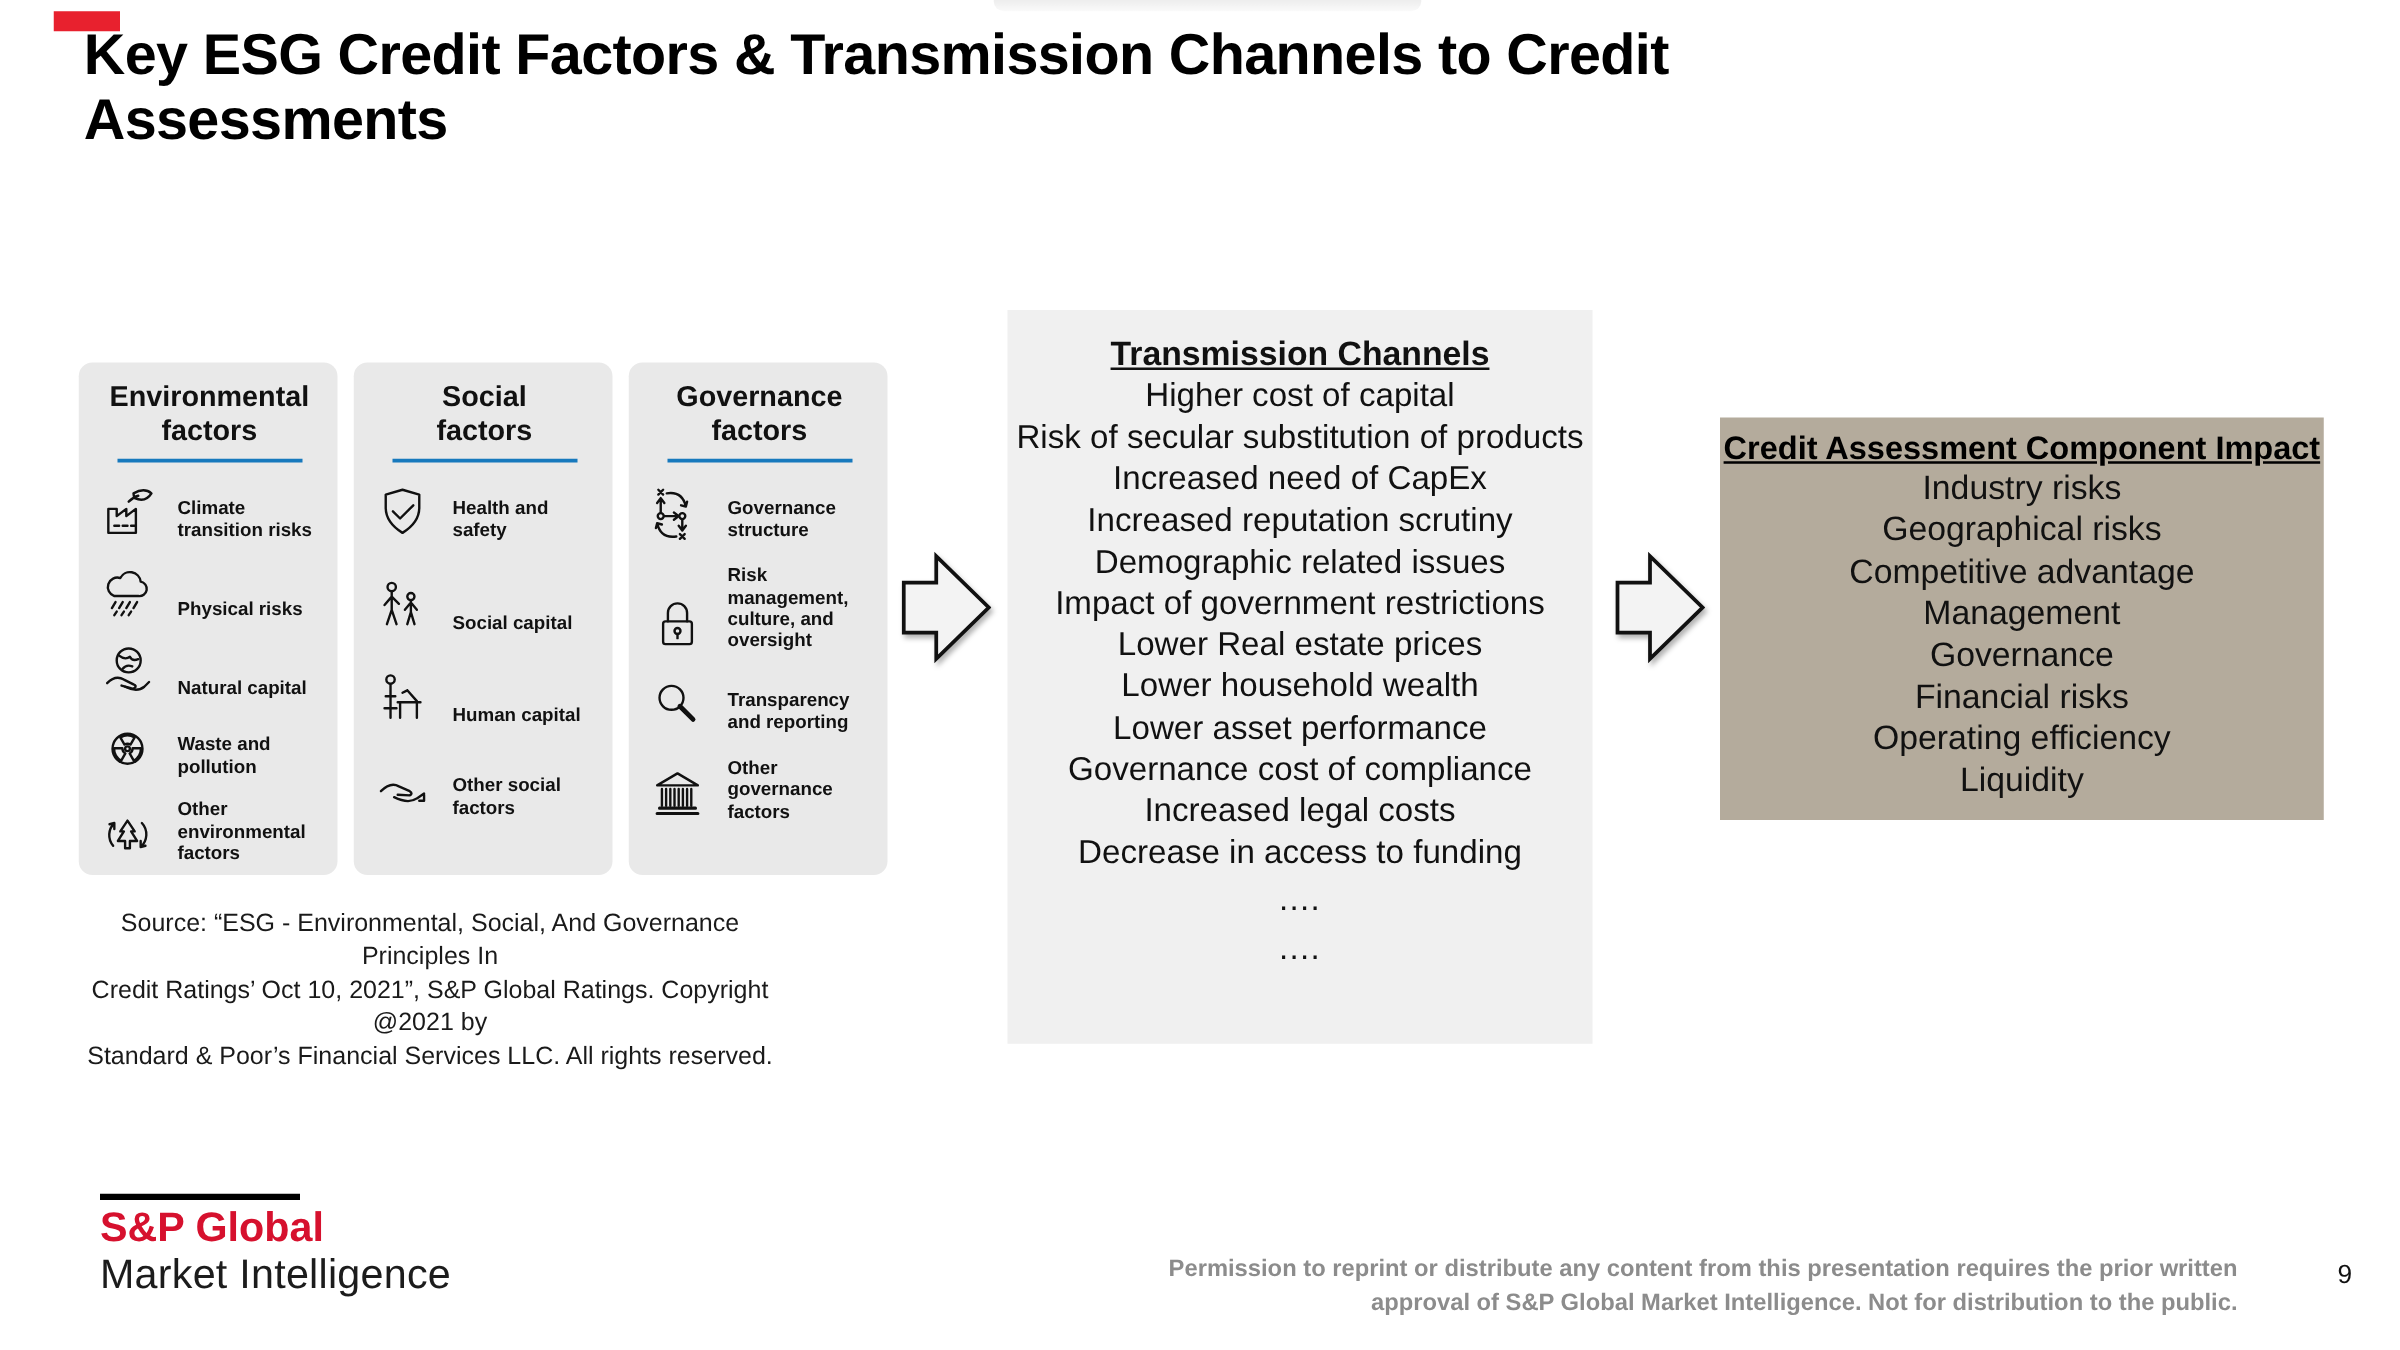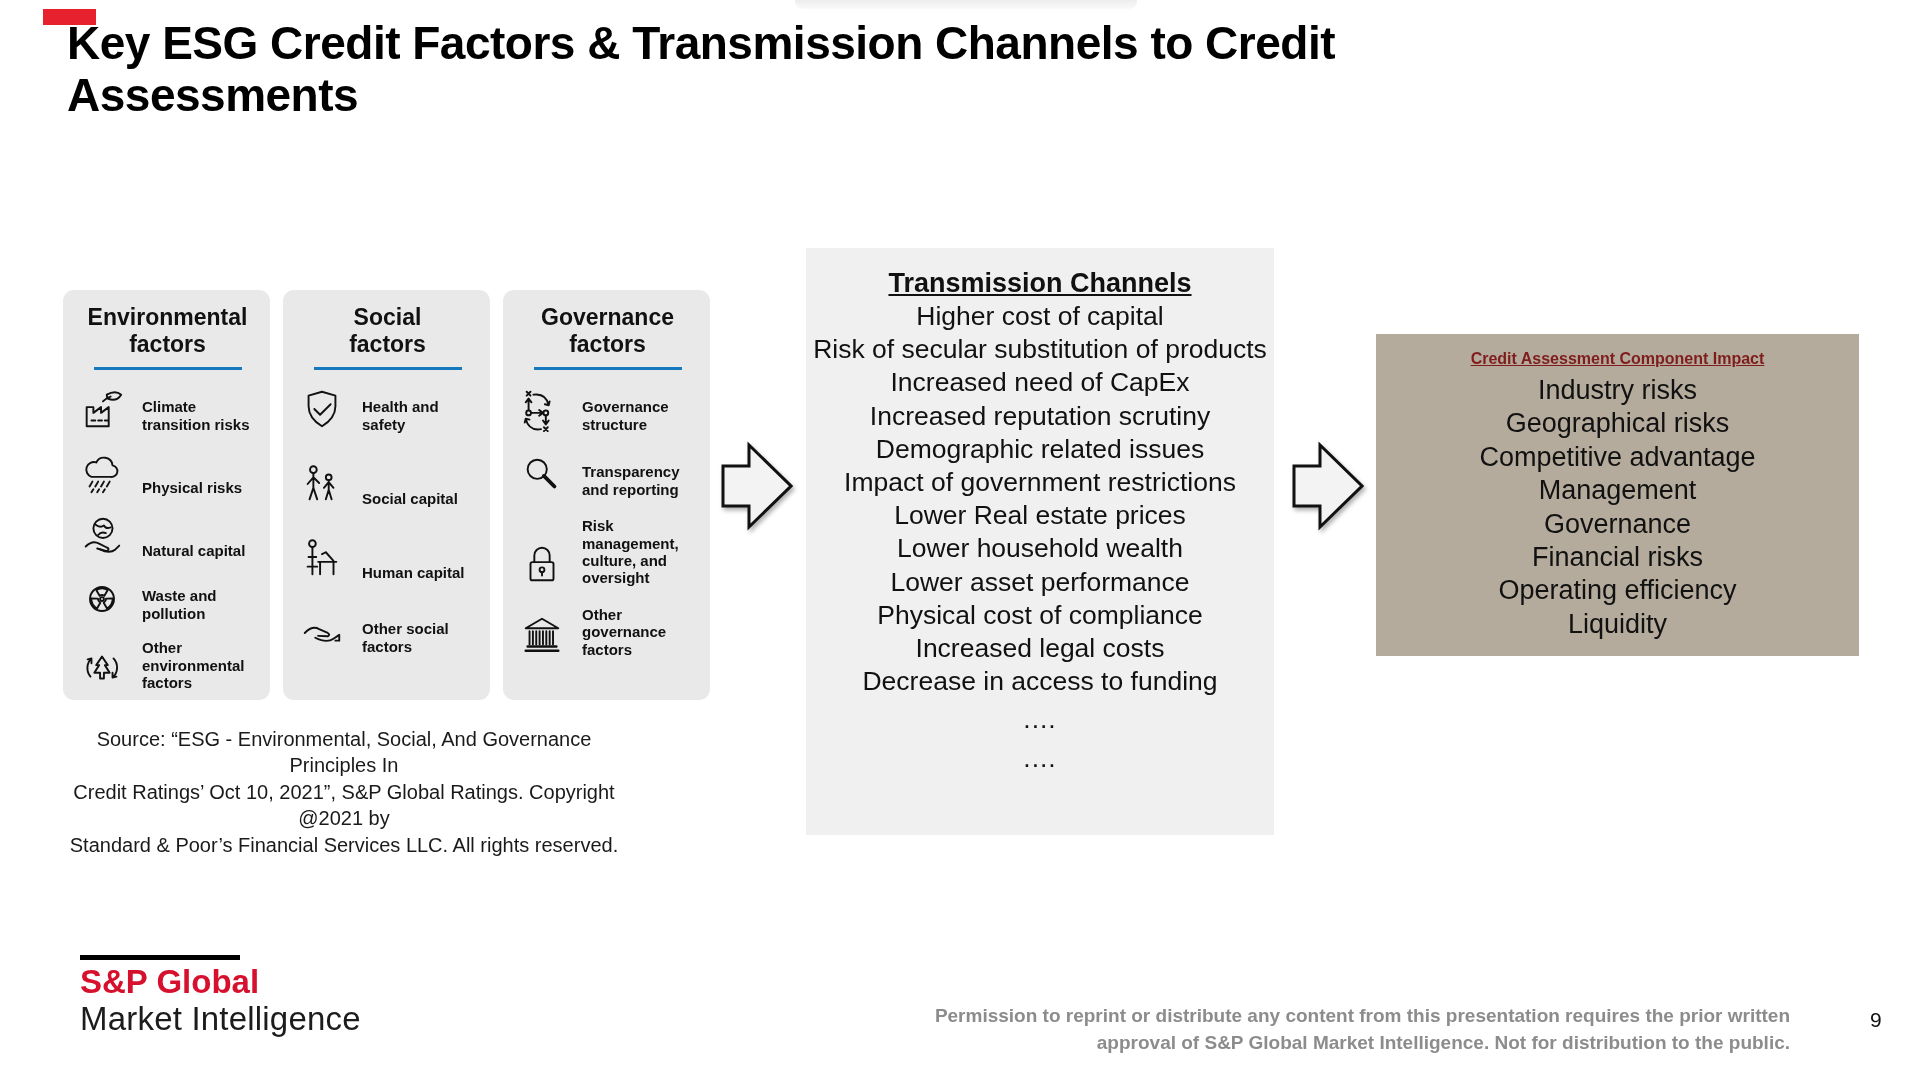--- a/index.html
+++ b/index.html
@@ -38,21 +38,21 @@
   
   .trans-panel { position:absolute; left:806px; top:248px; width:468px; height:587px;
     background:#f0f0f0; text-align:center; padding-top:19px; }
   .trans-title { font-size:27px; font-weight:700; text-decoration:underline; line-height:33px; color:#111; }
   .trans-item { font-size:26.5px; line-height:33.2px; color:#111; }
   .trans-item.dots { margin-top:5px; letter-spacing:1px; }
 
   
   .credit-panel { position:absolute; left:1376px; top:334px; width:483px; height:322px;
     text-align:center; padding-top:9px; }
-  .credit-title { font-size:16px; font-weight:700; text-decoration:underline; line-height:31px; color:#7f1d1d; }
+  .credit-title { font-size:26px; font-weight:700; text-decoration:underline; line-height:31px; color:#000000; }
   .credit-item { font-size:27px; line-height:33.4px; color:#111; }
 
   .source-note { position:absolute; left:64px; top:726px; width:560px;
     font-size:20px; line-height:1.32; color:#1a1a1a;text-align:center; }
 
   
   .logo { position:absolute; left:80px; top:955px; }
   .logo-bar { width:160px; height:5px; background:#000; margin-bottom:5px; }
   .logo-brand { font-size:33px; font-weight:700; line-height:1.06; }
   .logo-division { font-size:33px; font-weight:400; color:#1c1c1c; line-height:1.14; letter-spacing:0.2px; }
@@ -233,43 +233,43 @@
         </svg>
     </span>
     <span class="factor-label pre">Governance
 structure</span>
   </div>
 
   <div class="factor-item">
     <span class="factor-icon">
       <svg viewBox="0 0 48 48">
           <g class="ic">
-        <circle cx="19" cy="18" r="10"></circle>
-        <path d="M26 25 l11 11" stroke-width="4"></path>
-      </g>
-        </svg>
-    </span>
-    <span class="factor-label pre">Transparency
-and reporting</span>
-  </div>
-
-  <div class="factor-item">
-    <span class="factor-icon">
-      <svg viewBox="0 0 48 48">
-          <g class="ic">
         <path d="M16 22 v-7 a8 8 0 0 1 16 0 v7"></path>
         <rect x="12" y="22" width="24" height="19" rx="2"></rect>
         <circle cx="24" cy="30" r="2.5"></circle>
         <path d="M24 32.5 V36"></path>
       </g>
         </svg>
     </span>
     <span class="factor-label pre">Risk management,
 culture, and
 oversight</span>
+  </div>
+
+  <div class="factor-item">
+    <span class="factor-icon">
+      <svg viewBox="0 0 48 48">
+          <g class="ic">
+        <circle cx="19" cy="18" r="10"></circle>
+        <path d="M26 25 l11 11" stroke-width="4"></path>
+      </g>
+        </svg>
+    </span>
+    <span class="factor-label pre">Transparency
+and reporting</span>
   </div>
 
   <div class="factor-item">
     <span class="factor-icon">
       <svg viewBox="0 0 48 48">
           <g class="ic">
         <path d="M7 17 L24 7 l17 10 z"></path>
         <path d="M11 20 v14 M14.5 20 v14 M18 20 v14 M21.5 20 v14 M25 20 v14 M28.5 20 v14 M32 20 v14 M35.5 20 v14"></path>
         <path d="M9 36 h30 M7 40.5 h34" stroke-width="2.6"></path>
       </g>
@@ -291,21 +291,21 @@
   <div class="trans-title">Transmission Channels</div>
   <div class="trans-item">Higher cost of capital</div>
   <div class="trans-item">Risk of secular substitution of products</div>
   <div class="trans-item">Increased need of CapEx</div>
   <div class="trans-item">Increased reputation scrutiny</div>
   <div class="trans-item">Demographic related issues</div>
   <div class="trans-item">Impact of government restrictions</div>
   <div class="trans-item">Lower Real estate prices</div>
   <div class="trans-item">Lower household wealth</div>
   <div class="trans-item">Lower asset performance</div>
-  <div class="trans-item">Physical cost of compliance</div>
+  <div class="trans-item">Governance cost of compliance</div>
   <div class="trans-item">Increased legal costs</div>
   <div class="trans-item">Decrease in access to funding</div>
   <div class="trans-item dots">....</div>
   <div class="trans-item dots">....</div>
 </div>
 
 <div class="credit-panel" style="background:#b4ab9c">
   <div class="credit-title">Credit Assessment Component Impact</div>
   <div class="credit-item">Industry risks</div>
   <div class="credit-item">Geographical risks</div>

